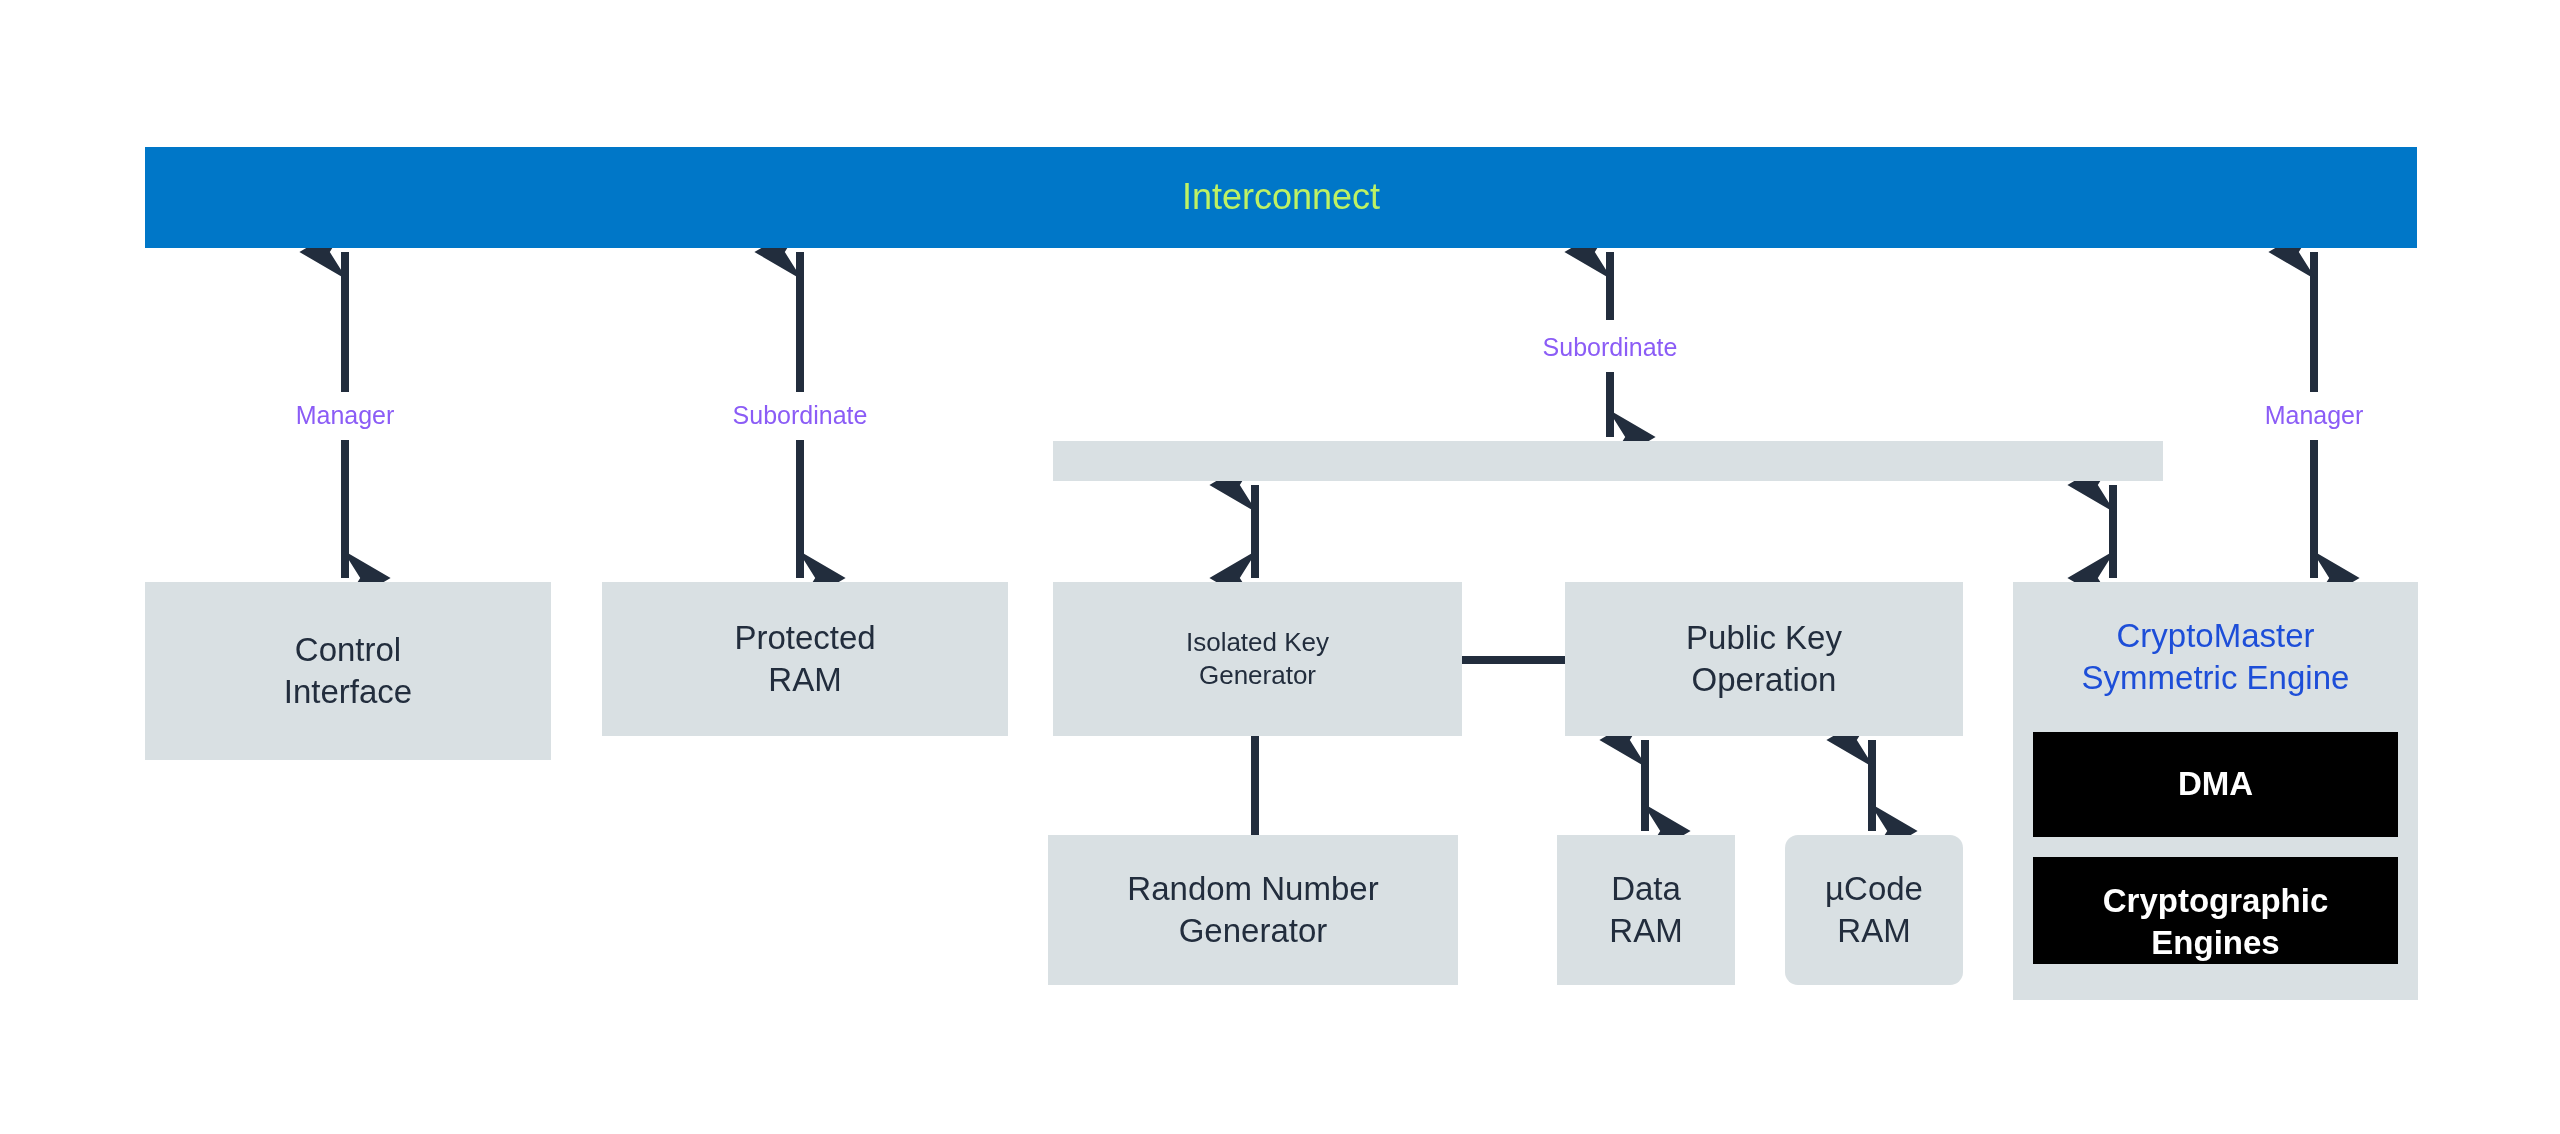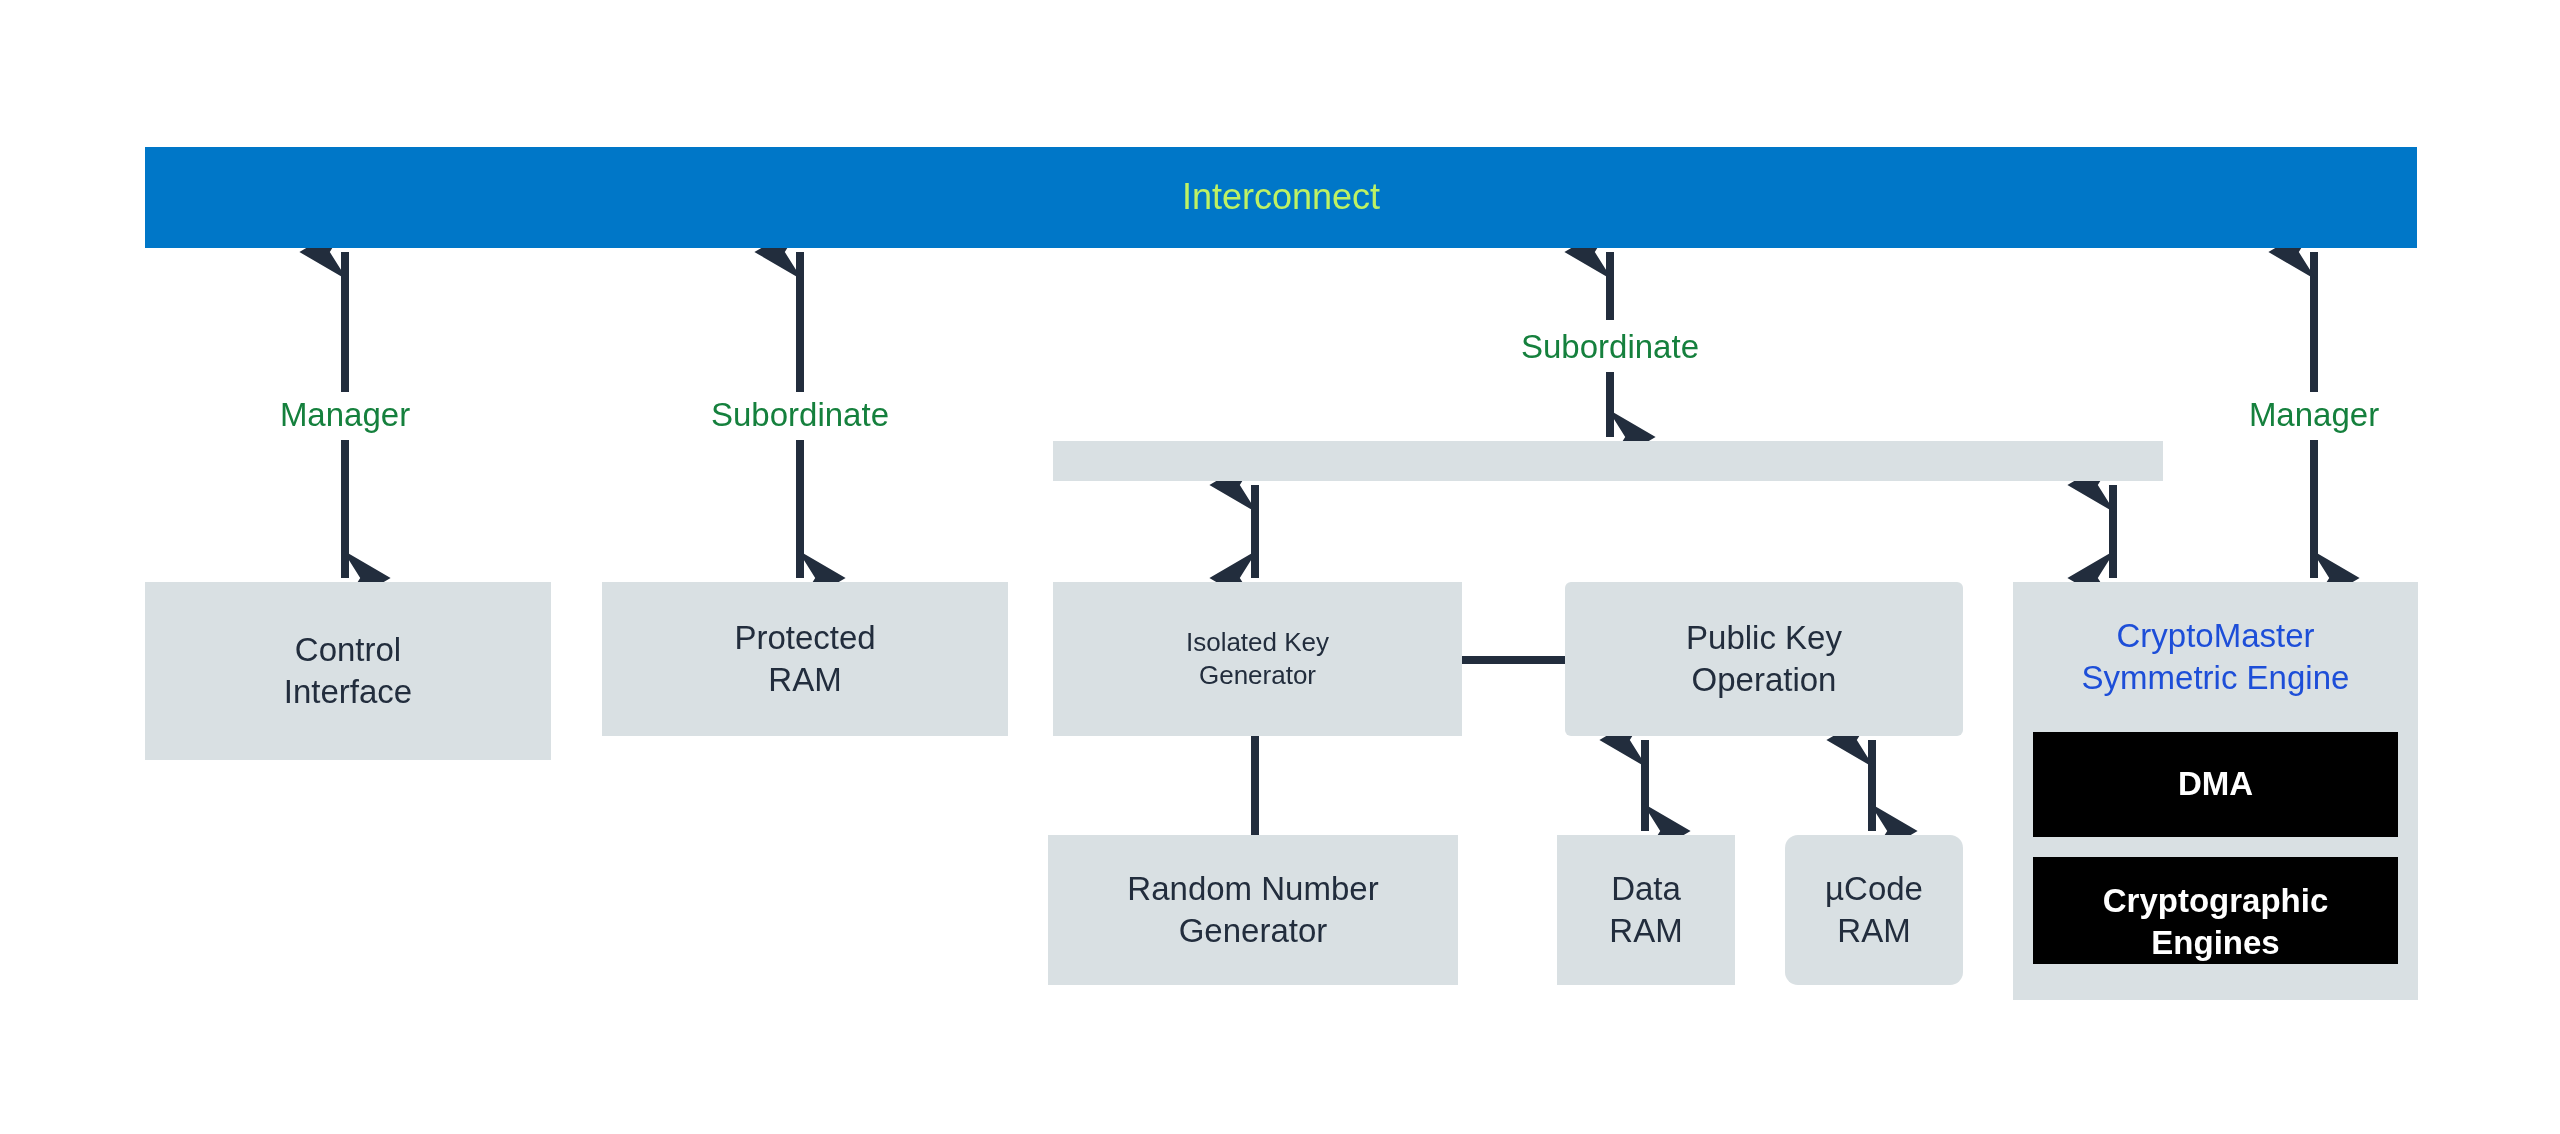--- a/index.html
+++ b/index.html
@@ -80,21 +80,20 @@
     width: 409px;
     height: 154px;
     font-size: 26px;
   }
   #public-key-operation {
     left: 1565px;
     top: 582px;
     width: 398px;
     height: 154px;
     font-size: 33px;
-    border-radius: 6px;
   }
 
   
   #cryptomaster {
     left: 2013px;
     top: 582px;
     width: 405px;
     height: 418px;
     display: block;
     padding: 0;
@@ -159,22 +158,22 @@
     left: 0;
     top: 0;
     width: 2560px;
     height: 1134px;
     pointer-events: none;
   }
 
   
   .edge-label {
     position: absolute;
-    color: #15803d;
-    font-size: 33px;
+    color: #8b5cf6;
+    font-size: 25px;
     background: #ffffff;
     padding: 2px 14px;
     white-space: nowrap;
     transform: translate(-50%, -50%);
   }
 </style>
 </head>
 <body>
 
 <div id="canvas">

